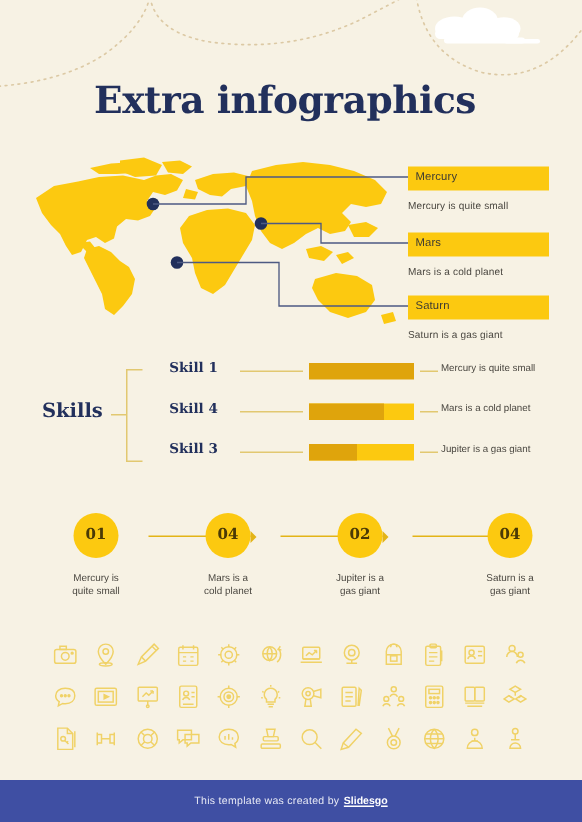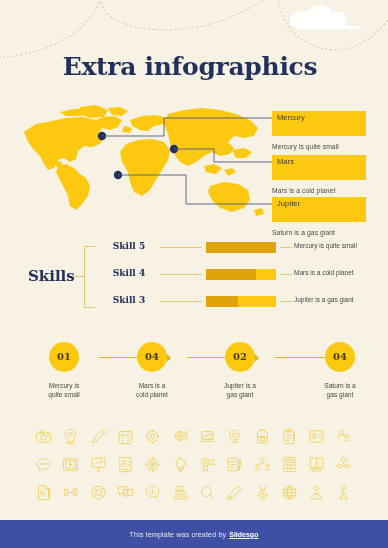--- a/index.html
+++ b/index.html
@@ -68,21 +68,21 @@
     stroke-width: 0.9;
   }
 
   
   .callout {
     position: absolute;
     width: 94px;
   }
   .callout-bar {
     background: #fcc910;
-    height: 25px;
+    height: 16px;
     line-height: 13px;
     padding: 0 5px;
     box-sizing: border-box;
     font-size: 7.5px;
     color: #3c3a33;
     letter-spacing: 0.1px;
   }
   .callout-desc {
     margin-top: 7px;
     font-size: 6.7px;
@@ -96,24 +96,23 @@
     left: 28px;
     top: 237px;
     width: 340px;
     height: 76px;
   }
   .skills-label {
     position: absolute;
     left: 0;
     top: 30px;
     width: 46px;
-    text-align: center;
     font-family: "DejaVu Serif", "Liberation Serif", serif;
     font-weight: bold;
-    font-size: 15px;
+    font-size: 13px;
     color: #22305c;
   }
   .skill-row {
     position: absolute;
     left: 56px;
     width: 284px;
     height: 18px;
   }
   .skill-name {
     position: absolute;
@@ -316,31 +315,31 @@
 
   <div class="callout" style="left:272px; top:111px;">
     <div class="callout-bar">Mercury</div>
     <div class="callout-desc">Mercury is quite small</div>
   </div>
   <div class="callout" style="left:272px; top:155px;">
     <div class="callout-bar">Mars</div>
     <div class="callout-desc">Mars is a cold planet</div>
   </div>
   <div class="callout" style="left:272px; top:197px;">
-    <div class="callout-bar">Jupiter</div>
+    <div class="callout-bar">Saturn</div>
     <div class="callout-desc">Saturn is a gas giant</div>
   </div>
 
   <div class="skills-block">
     <div class="skills-label">Skills</div>
     <div class="skill-tick" style="left:46px; top:39px; width:10px;"></div>
     <div class="bracket" style="left:56px; top:9px; width:10px; height:60px;"></div>
 
     <div class="skill-row" style="top:2px;">
-      <div class="skill-name">Skill 5</div>
+      <div class="skill-name">Skill 1</div>
       <div class="skill-tick" style="left:76px; top:8px; width:42px;"></div>
       <div class="skill-track">
         <div class="skill-fill" style="width:100%;"></div>
       </div>
       <div class="skill-tick" style="left:196px; top:8px; width:12px;"></div>
       <div class="skill-desc">Mercury is quite small</div>
     </div>
 
     <div class="skill-row" style="top:29px;">
       <div class="skill-name">Skill 4</div>

